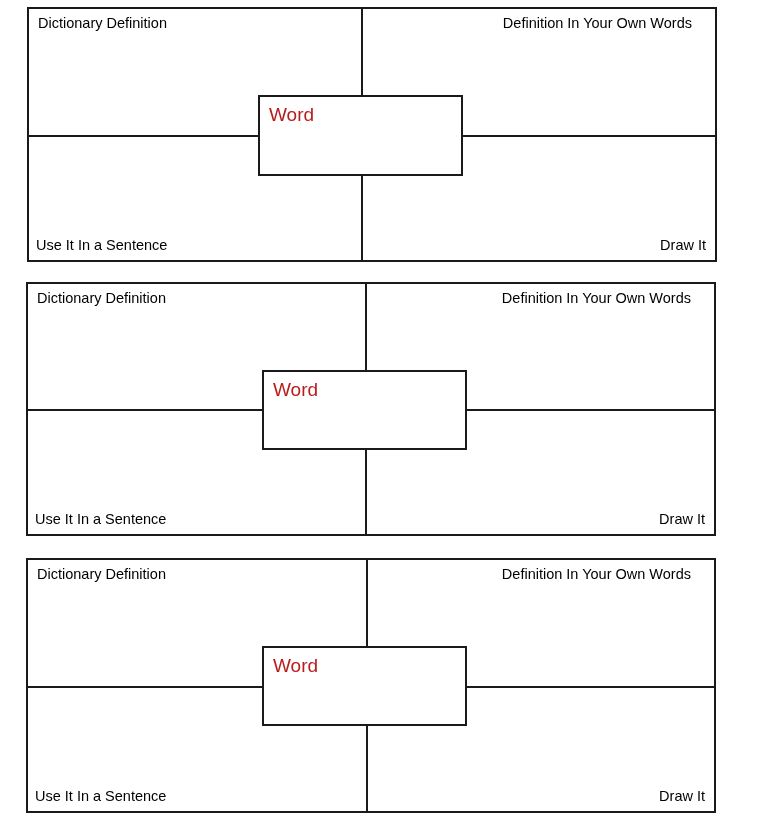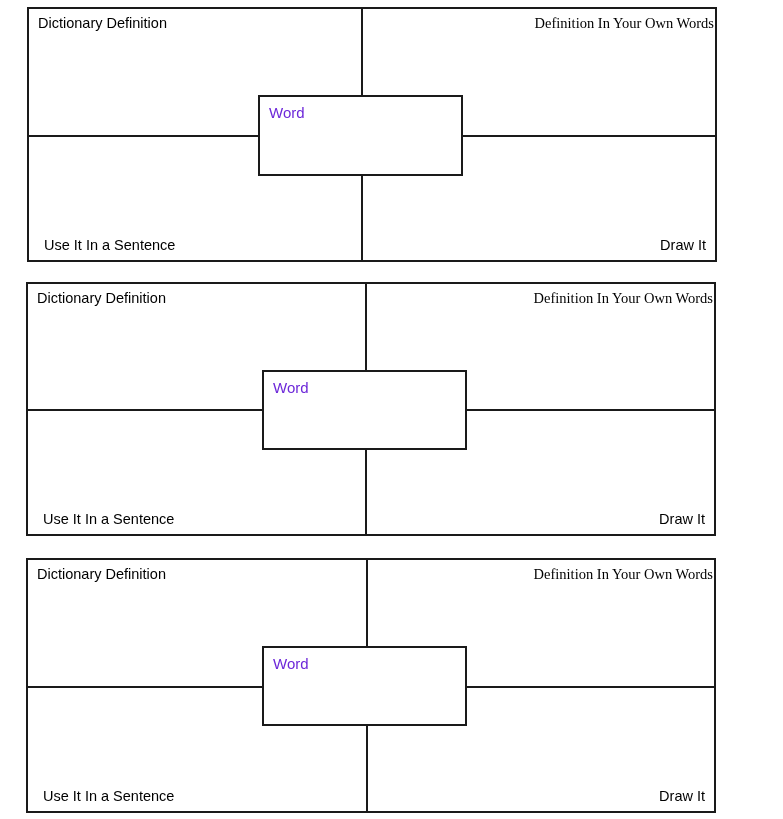--- a/index.html
+++ b/index.html
@@ -59,28 +59,27 @@
 
   .quad-tl {
     left: 0;
     top: 0;
     padding: 6px 0 0 9px;
     text-align: left;
   }
   .quad-tr {
     right: 0;
     top: 0;
-    padding: 6px 1px 0 0;
+    padding: 6px 23px 0 0;
     text-align: right;
-    font-family: Liberation Serif, serif;
   }
   .quad-bl {
     left: 0;
     bottom: 0;
-    padding: 0 0 6px 15px;
+    padding: 0 0 6px 7px;
     text-align: right;
     margin-top: 29px;
   }
   .quad-br {
     right: 0;
     bottom: 0;
     padding: 0 9px 6px 0;
     text-align: left;
   }
 
@@ -89,24 +88,24 @@
     position: absolute;
     box-sizing: border-box;
     border: 2px solid #1a1a1a;
     background: #ffffff;
     z-index: 5;
   }
   .word-box-label {
     position: absolute;
     left: 9px;
     top: 7px;
-    font-size: 15px;
+    font-size: 19px;
     line-height: 1.2;
     white-space: nowrap;
-    color: #6d28d9;
+    color: #b91c1c;
   }
 
   
   #organizer-1 { left: 11px;  top: 7px;   width: 690px; height: 255px; }
   #organizer-1 .v-divider { left: 332px; }
   #organizer-1 .h-divider { top: 126px; }
   #word-box-1 { left: 242px; top: 95px;  width: 205px; height: 81px; }
 
   
   #organizer-2 { left: 10px;  top: 282px; width: 690px; height: 254px; }

